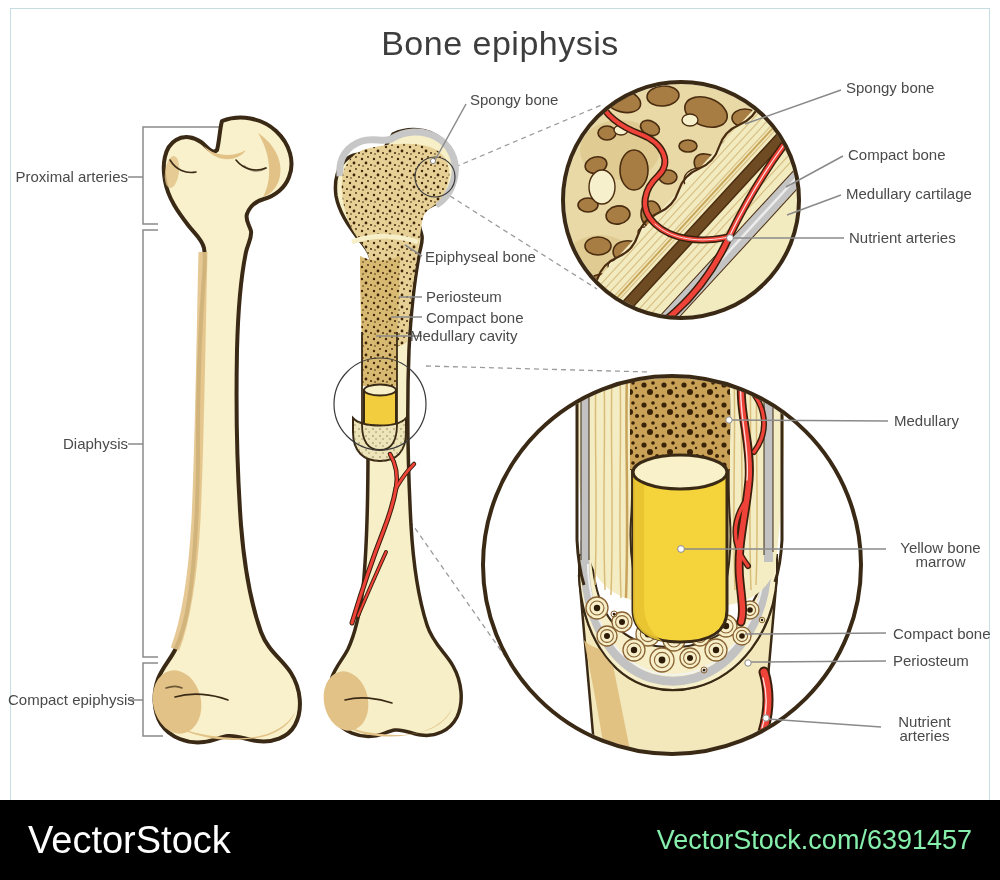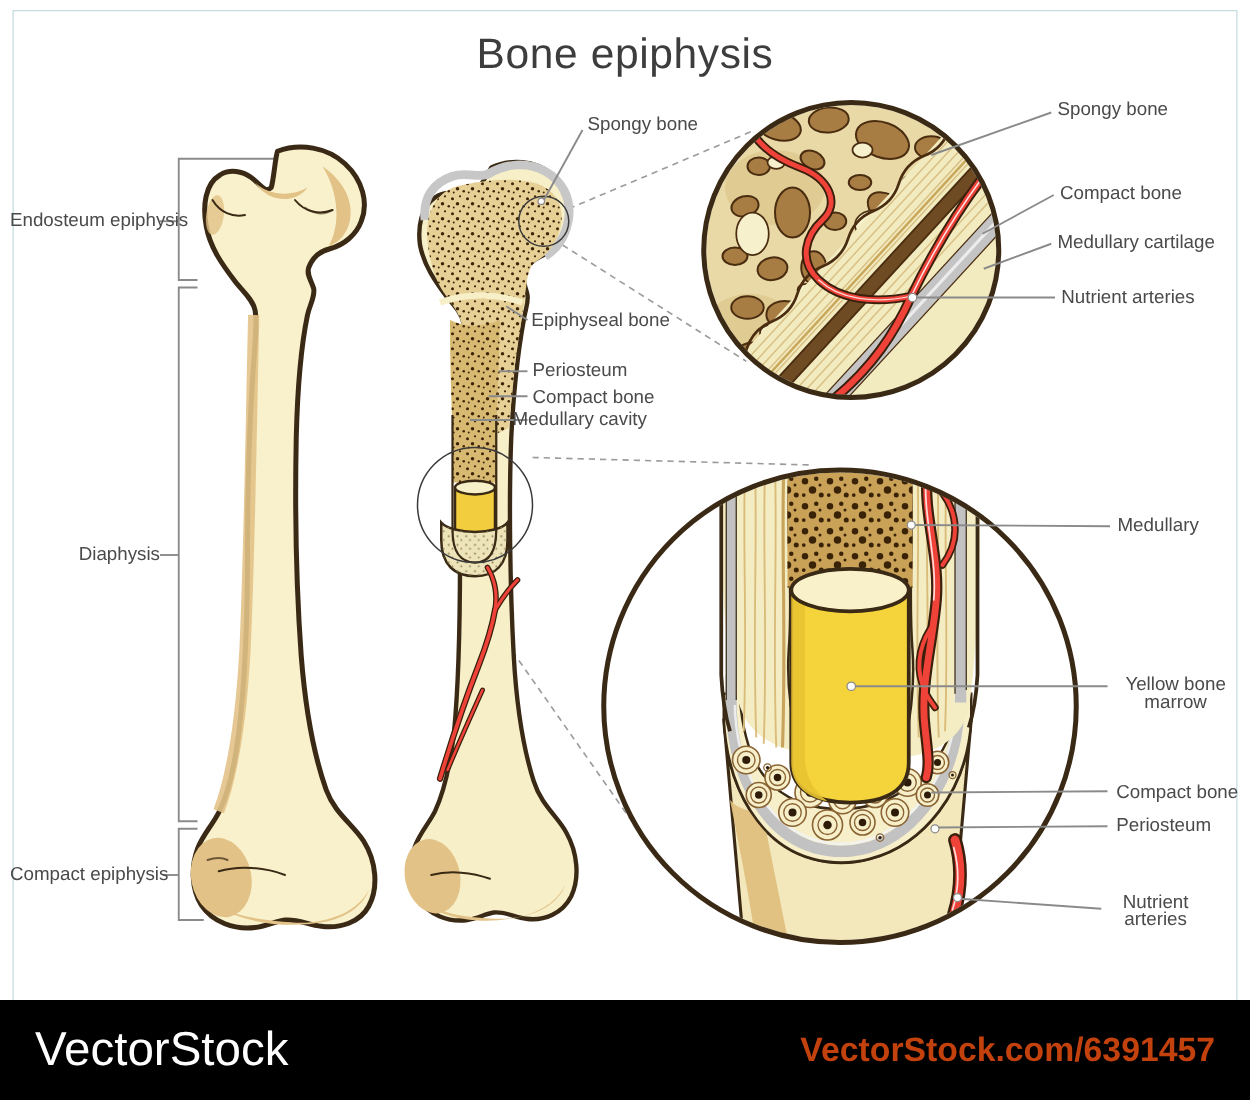--- a/index.html
+++ b/index.html
@@ -9,21 +9,21 @@
          border:1.5px solid #c5dce1;pointer-events:none;}
   .title{position:absolute;left:0;top:24px;width:1000px;text-align:center;
          font-size:34px;font-weight:300;color:#3d3d3d;letter-spacing:.5px;}
   .lbl{position:absolute;font-size:15px;line-height:15px;color:#4a4a4a;white-space:nowrap;}
   .lbl.wrap{white-space:normal;line-height:14px;text-align:center;}
   .lbl.right-align{text-align:right;}
   svg.art{position:absolute;left:0;top:0;}
   .banner{position:absolute;left:0;top:800px;width:1000px;height:80px;background:#000;
           display:flex;align-items:center;justify-content:space-between;}
   .banner .logo{color:#fff;font-size:38px;font-weight:500;margin-left:28px;letter-spacing:0;}
-  .banner .credit{color:#c2410c;font-size:27px;font-weight:700;margin-right:28px;}
+  .banner .credit{color:#86efac;font-size:27px;font-weight:400;margin-right:28px;}
 </style>
 </head>
 <body>
 
 <div class="stage">
   <div class="frame"></div>
   <div class="title">Bone epiphysis</div>
 
   <svg class="art" width="1000" height="800" viewBox="0 0 1000 800">
     <defs>
@@ -411,21 +411,21 @@
     <g fill="#ffffff" stroke="#8a8a8a" stroke-width="1">
       <circle cx="433" cy="161" r="2.6"></circle>
       <circle cx="730" cy="238" r="3.4"></circle>
       <circle cx="729" cy="420" r="3.2"></circle>
       <circle cx="681" cy="549" r="3.4"></circle>
       <circle cx="748" cy="663" r="3.2"></circle>
       <circle cx="766" cy="718" r="3.2"></circle>
     </g>
   </svg>
 
-  <div class="lbl right-align" style="left:8px;top:169px;width:120px">Endosteum epiphysis</div>
+  <div class="lbl right-align" style="left:8px;top:169px;width:120px">Proximal arteries</div>
   <div class="lbl right-align" style="left:8px;top:436px;width:120px">Diaphysis</div>
   <div class="lbl right-align" style="left:8px;top:692px;width:120px">Compact epiphysis</div>
 
   <div class="lbl" style="left:470px;top:92px">Spongy bone</div>
   <div class="lbl" style="left:425px;top:249px">Epiphyseal bone</div>
   <div class="lbl" style="left:426px;top:289px">Periosteum</div>
   <div class="lbl" style="left:426px;top:310px">Compact bone</div>
   <div class="lbl" style="left:410px;top:328px">Medullary cavity</div>
 
   <div class="lbl" style="left:846px;top:80px">Spongy bone</div>

